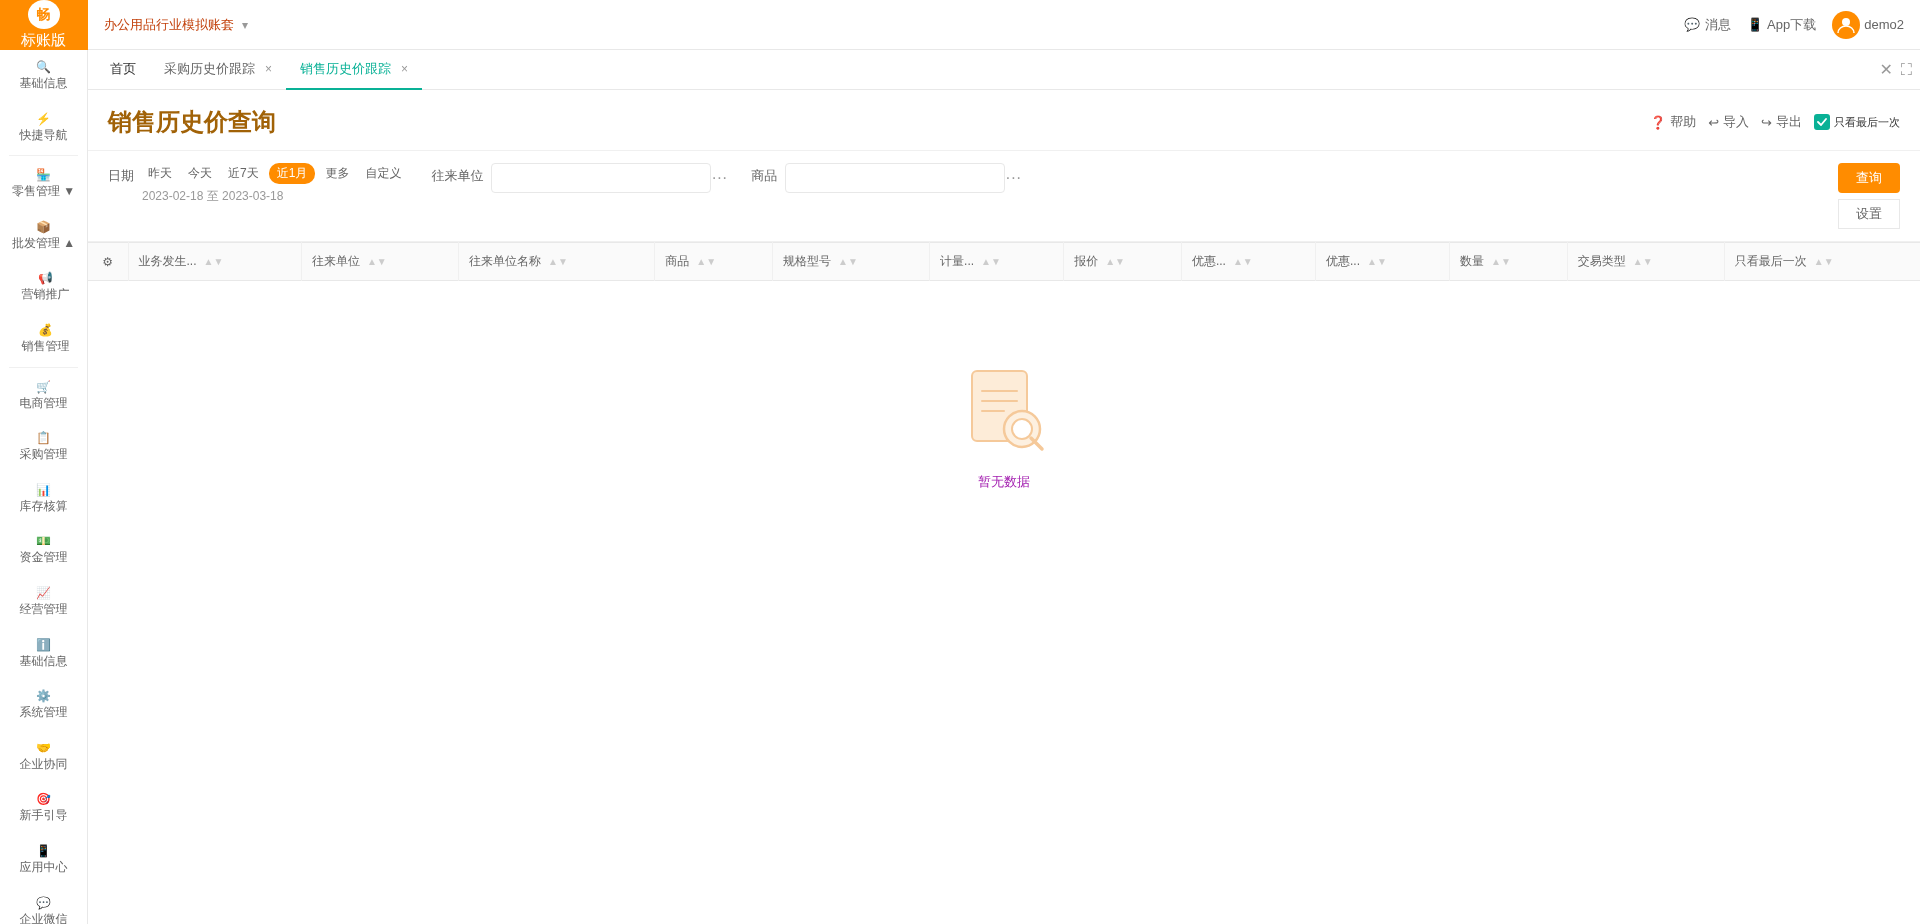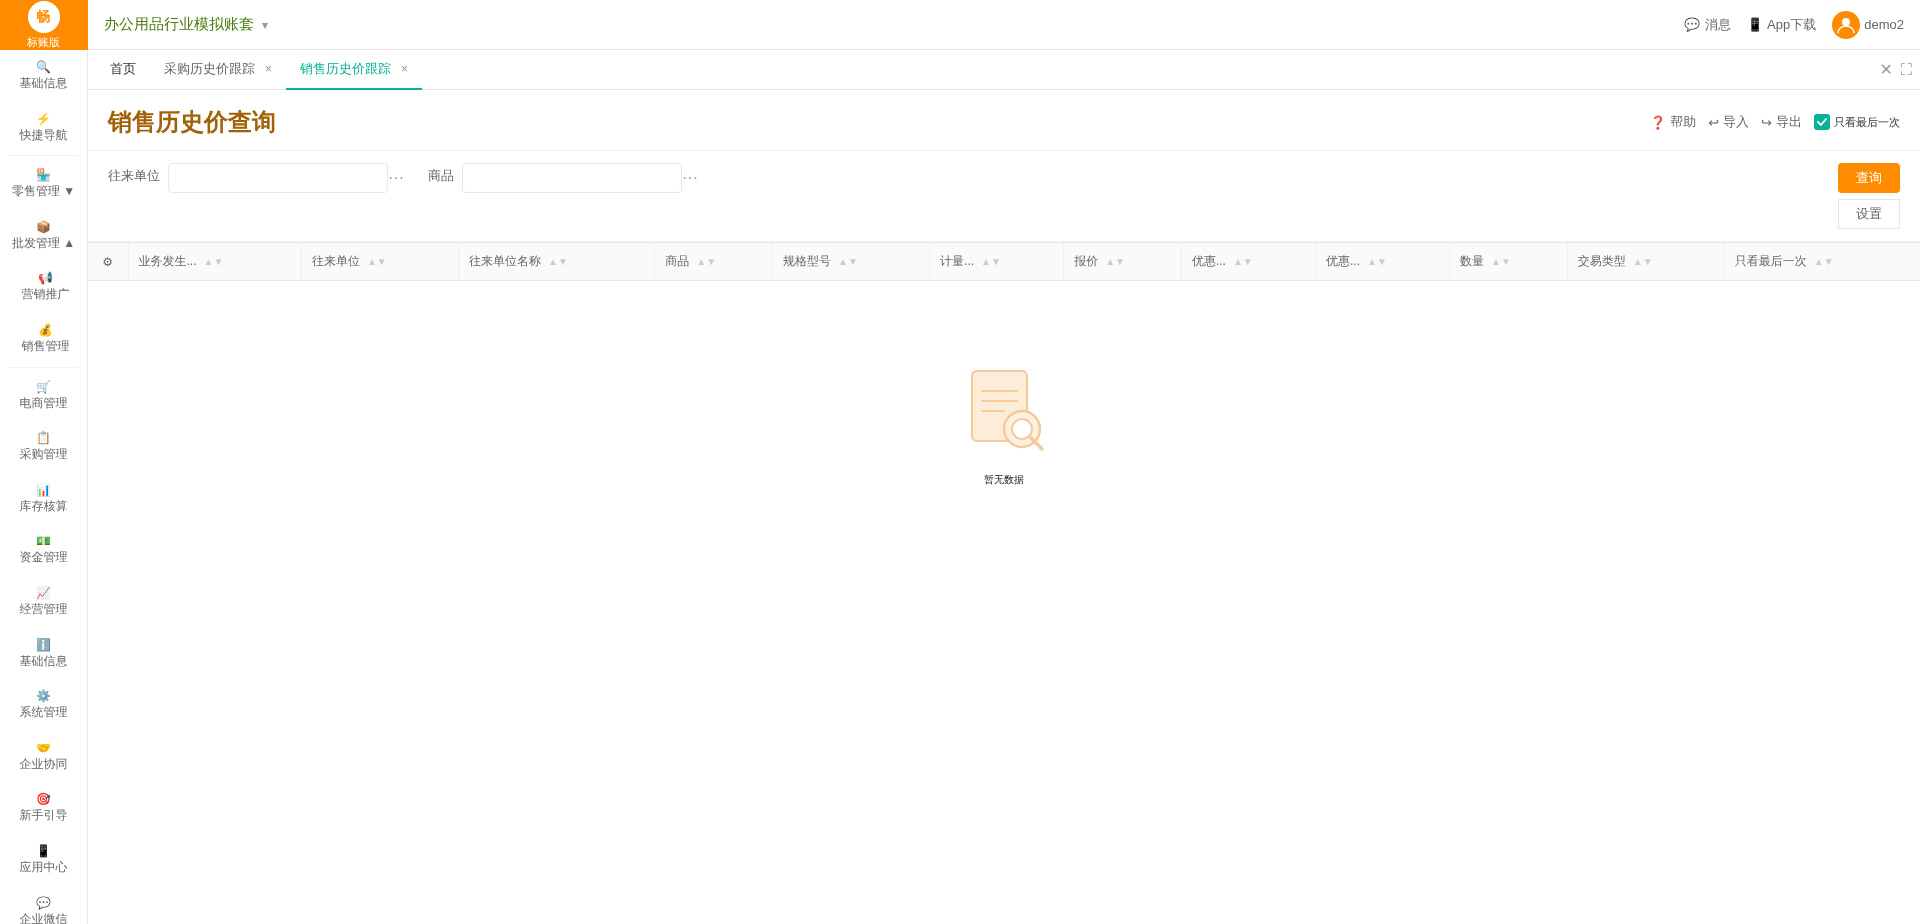--- a/index.html
+++ b/index.html
@@ -2,34 +2,34 @@
 <html><head>
   <meta charset="utf-8">
   <style>
     * { margin: 0; padding: 0; box-sizing: border-box; }
     body { font-family: "Microsoft YaHei", "PingFang SC", Arial, sans-serif; font-size: 13px; background: #f5f5f5; display: flex; height: 924px; overflow: hidden; }
 
     
     .sidebar { width: 88px; background: #fff; border-right: 1px solid #e8e8e8; display: flex; flex-direction: column; align-items: center; padding-top: 0; flex-shrink: 0; }
     .sidebar-logo { width: 88px; height: 50px; background: #ff8c00; display: flex; align-items: center; justify-content: center; flex-direction: column; cursor: pointer; }
     .sidebar-logo-icon { width: 32px; height: 32px; background: #fff; border-radius: 50%; display: flex; align-items: center; justify-content: center; font-size: 14px; color: #ff8c00; font-weight: bold; }
-    .sidebar-logo-text { font-size: 11px; color: #fff; margin-top: 2px; }
+    .sidebar-logo-text { font-size: 15px; color: #fff; margin-top: 2px; }
 
     .sidebar-nav { width: 100%; flex: 1; overflow-y: auto; }
     .sidebar-item { width: 100%; padding: 10px 4px; display: flex; flex-direction: column; align-items: center; cursor: pointer; color: #666; font-size: 12px; border-bottom: none; }
     .sidebar-item-label { margin-top: 2px; text-align: center; line-height: 1.3; }
     .sidebar-divider { height: 1px; background: #f0f0f0; width: 80%; margin: 2px auto; }
 
     
     .main { flex: 1; display: flex; flex-direction: column; overflow: hidden; }
 
     
     .topbar { height: 50px; background: #fff; border-bottom: 1px solid #e8e8e8; display: flex; align-items: center; justify-content: space-between; padding: 0 16px; flex-shrink: 0; }
     .topbar-left { display: flex; align-items: center; gap: 8px; }
-    .topbar-title { font-size: 15px; color: #4d7c0f; }
+    .topbar-title { font-size: 13px; color: #c2410c; }
     .topbar-dropdown { font-size: 12px; color: #999; cursor: pointer; }
     .topbar-right { display: flex; align-items: center; gap: 16px; }
     .topbar-btn { display: flex; align-items: center; gap: 4px; font-size: 13px; color: #666; cursor: pointer; }
     .avatar { width: 28px; height: 28px; border-radius: 50%; background: #ff8c00; display: flex; align-items: center; justify-content: center; color: #fff; font-size: 12px; }
 
     
     .tabbar { height: 40px; background: #fff; border-bottom: 1px solid #e8e8e8; display: flex; align-items: center; padding: 0 8px; flex-shrink: 0; gap: 0; }
     .tab { height: 40px; display: flex; align-items: center; padding: 0 14px; font-size: 13px; color: #666; cursor: pointer; border-bottom: 2px solid transparent; white-space: nowrap; gap: 6px; }
     .tab.home { color: #333; }
     .tab.active { color: #09b196; border-bottom: 2px solid #09b196; }
@@ -70,21 +70,21 @@
     table { width: 100%; border-collapse: collapse; font-size: 13px; }
     thead tr { background: #fafafa; border-bottom: 1px solid #e8e8e8; border-top: 1px solid #e8e8e8; }
     thead th { padding: 10px 10px; text-align: left; color: #666; font-weight: 500; white-space: nowrap; border-right: 1px solid #f0f0f0; font-size: 12px; }
     thead th:last-child { border-right: none; }
     .th-inner { display: flex; align-items: center; gap: 7px; }
     .sort-icon { color: #ccc; font-size: 10px; display: flex; flex-direction: column; line-height: 1; }
 
     
     .empty-state { display: flex; flex-direction: column; align-items: center; justify-content: center; padding: 80px 20px; }
     .empty-illustration { width: 100px; height: 100px; position: relative; display: flex; align-items: center; justify-content: center; }
-    .empty-text { font-size: 10px; color: #0f172a; margin-top: 12px; }
+    .empty-text { font-size: 13px; color: #a21caf; margin-top: 12px; }
 
     
     .gear-col { width: 40px; text-align: center; }
   </style>
 </head>
 <body>
 
 <div class="sidebar">
   <div class="sidebar-logo">
     <div class="sidebar-logo-icon">畅</div>
@@ -235,20 +235,34 @@
               <svg width="10" height="8" viewBox="0 0 10 8">
                   <path d="M1 4l3 3 5-6" stroke="#fff" stroke-width="1.8" fill="none" stroke-linecap="round"></path>
                 </svg>
             </div>
             <span>只看最后一次</span>
           </label>
         </div>
       </div>
 
       <div class="filter-bar">
+        <div class="filter-group">
+          <span class="filter-label">日期</span>
+          <div class="filter-dates">
+            <div class="date-tabs">
+              <span class="date-tab">昨天</span>
+              <span class="date-tab">今天</span>
+              <span class="date-tab">近7天</span>
+              <span class="date-tab active">近1月</span>
+              <span class="date-tab">更多</span>
+              <span class="date-tab">自定义</span>
+            </div>
+            <div class="date-range">2023-02-18 至 2023-03-18</div>
+          </div>
+        </div>
 
         <div class="filter-group">
           <span class="filter-label">往来单位</span>
           <div class="filter-input">
             <input class="filter-input-field" type="text" style="min-width: 220px;">
             <span class="filter-dots">···</span>
           </div>
         </div>
 
         <div class="filter-group">

